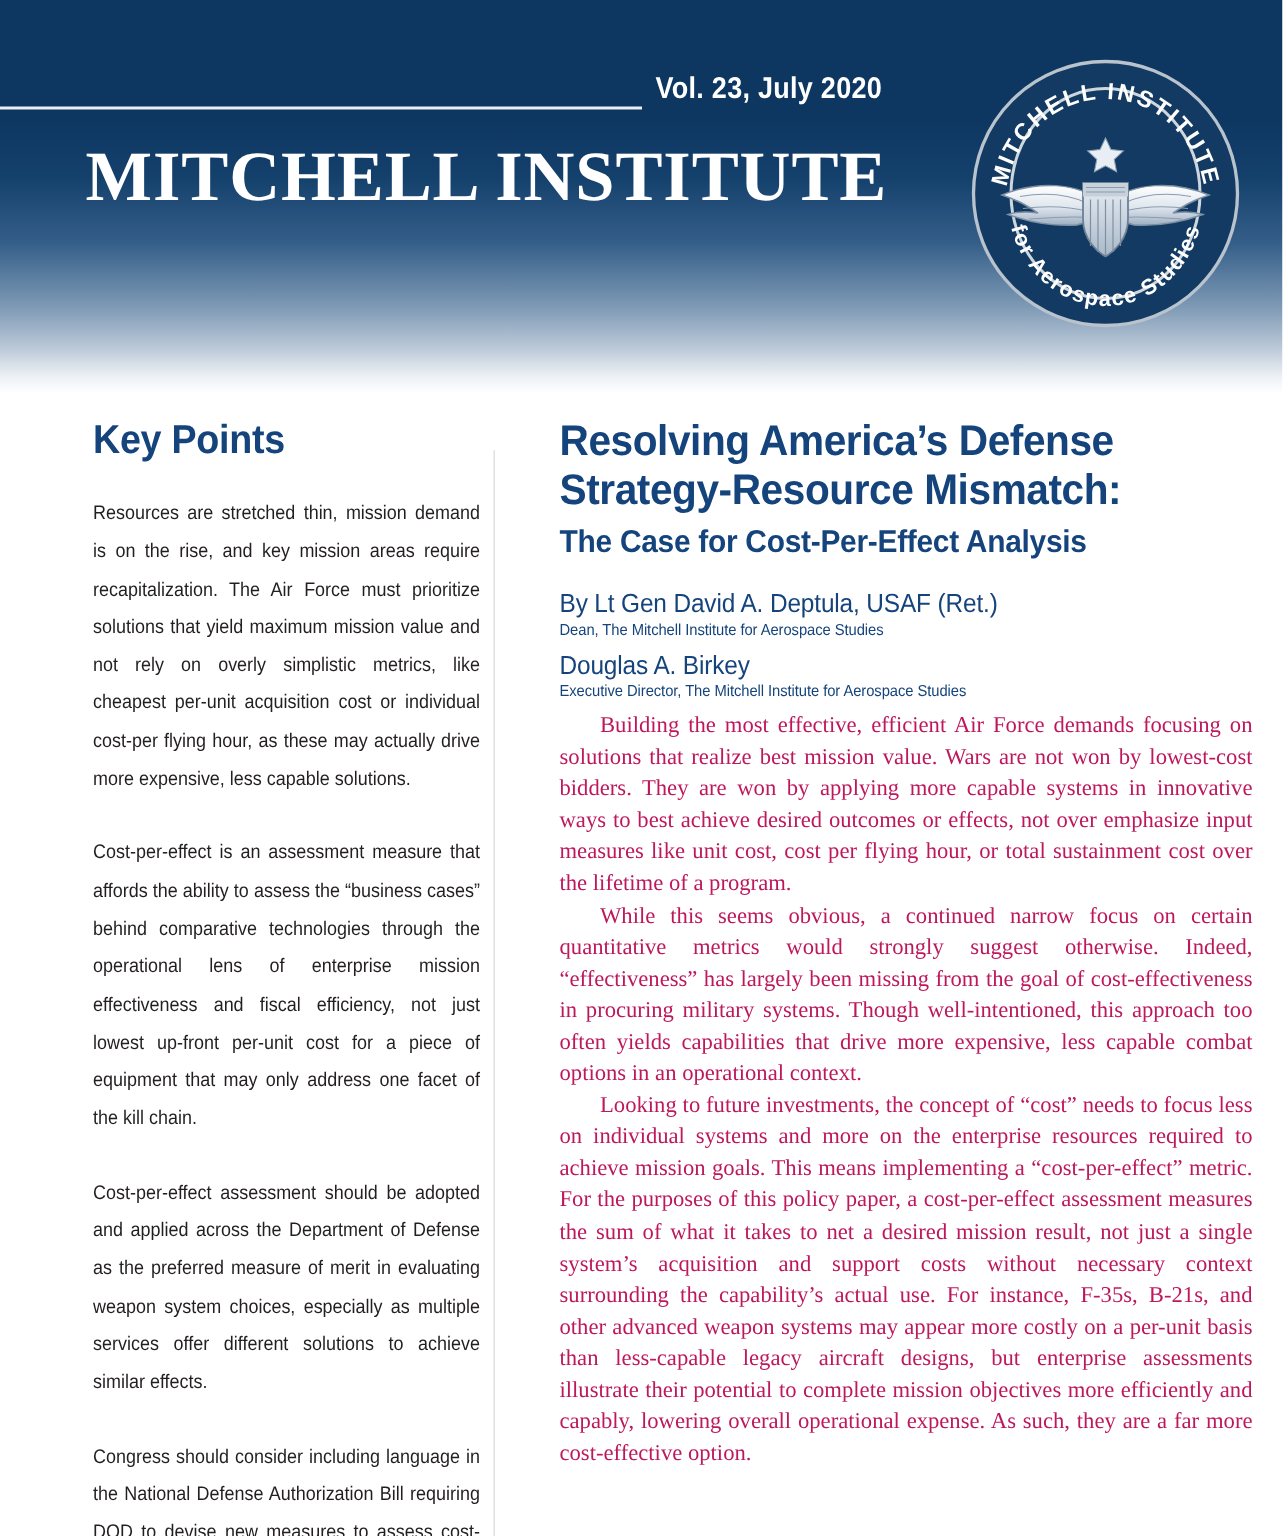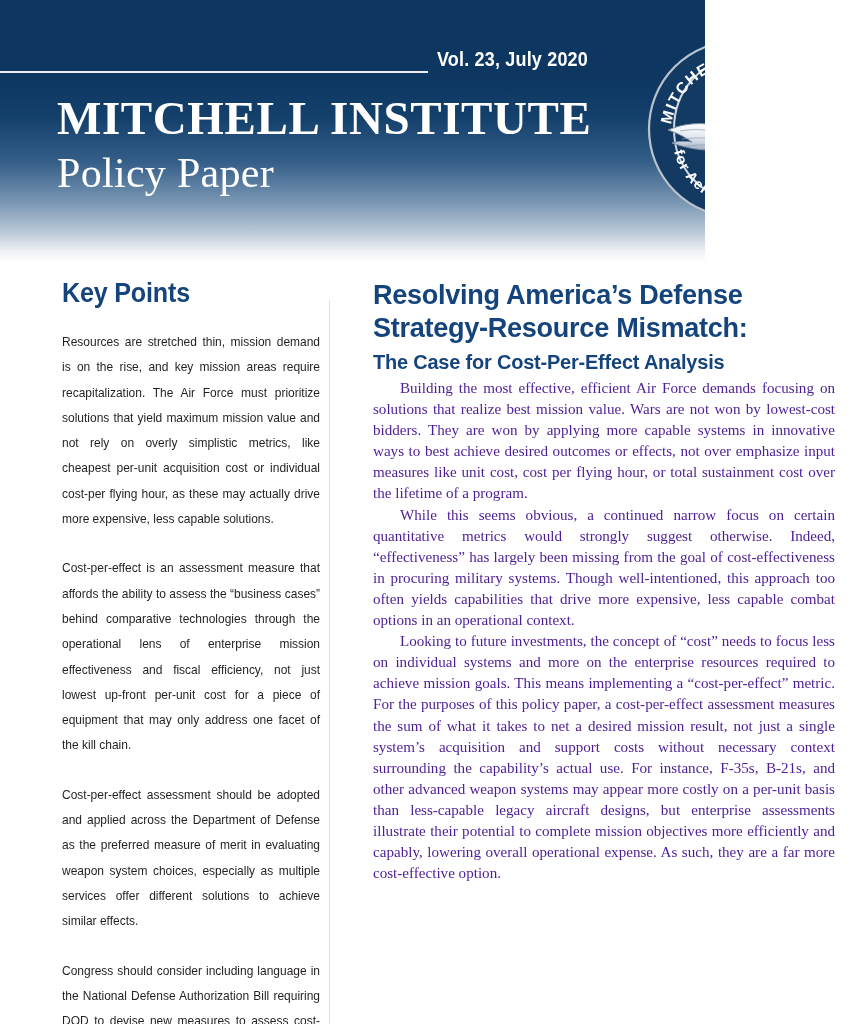--- a/index.html
+++ b/index.html
@@ -6,21 +6,21 @@
   html,body { width:855px; height:1024px; }
   body{
     background:#ffffff;
     font-family:"Liberation Sans", sans-serif;
     overflow:hidden;
     position:relative;
   }
 
   
   .masthead{
-    position:absolute; left:0; top:0; width:705px; height:262px;
+    position:absolute; left:0; top:0; width:855px; height:262px;
     background:linear-gradient(to bottom,
        #0d3761 0%, #0d3761 30%, #14406c 45%, #355f89 62%,
        #7d99b5 78%, #becbd9 89%, #eef1f5 96%, #ffffff 100%);
     overflow:hidden;
   }
   .vol-rule{
     position:absolute; left:0; top:71px; width:428px; height:2px;
     background:#ffffff; opacity:.92;
   }
   .vol-label{
@@ -112,39 +112,38 @@
     color:#8a8a8a; font-size:16.5px; font-weight:bold;
     letter-spacing:-.2px; float:left; line-height:20px;
     font-family:"Liberation Sans", sans-serif;
     transform:scaleX(.92); transform-origin:left center;
   }
   .abstract-head .rule{
     position:absolute; left:72px; right:0; top:17px;
     height:1px; background:#b9b9b9;
   }
   .abs-para{
-    color:#4c1d95; font-family:"Liberation Serif", serif;
+    color:#be185d; font-family:"Liberation Serif", serif;
     font-size:15.1px; line-height:21.1px;
     text-align:justify; text-justify:inter-word;
     text-indent:27px;
   }
   .abs-para:first-of-type{ margin-top:3px; }
 </style>
 </head>
 <body>
 
 <div class="masthead">
 
   <div class="vol-rule"></div>
 
   <div class="vol-label">Vol. 23, July 2020</div>
 
   <div class="brand-title">MITCHELL INSTITUTE</div>
 
-  <div class="brand-sub">Policy Paper</div>
 
   <div class="seal">
     <svg viewBox="0 0 182 182" xmlns="http://www.w3.org/2000/svg">
       <defs>
         <path id="arcTop" d="M 24,100 A 67,72 0 0 1 158,100"></path>
         <path id="arcBot" d="M 26,96 A 65,70 0 0 0 156,96"></path>
         <linearGradient id="wingGrad" x1="0" y1="0" x2="0" y2="1">
           <stop offset="0%" stop-color="#ffffff"></stop>
           <stop offset="55%" stop-color="#dfe6ee"></stop>
           <stop offset="100%" stop-color="#9fb0c2"></stop>
@@ -215,18 +214,24 @@
   <div class="kp-para">Cost-per-effect assessment should be adopted and applied across the Department of Defense as the preferred measure of merit in evaluating weapon system choices, especially as multiple services offer different solutions to achieve similar effects.</div>
   <div class="kp-para">Congress should consider including language in the National Defense Authorization Bill requiring DOD to devise new measures to assess cost-per-effect for key mission areas, then implement such evaluations in the future force development process.</div>
 </div>
 
 <div class="main">
 
   <div class="doc-title">Resolving America’s Defense Strategy-Resource Mismatch:</div>
 
   <div class="doc-subtitle">The Case for Cost-Per-Effect Analysis</div>
 
+  <div class="author-block">
+    <div class="author-name">By Lt Gen David A. Deptula, USAF (Ret.)</div>
+    <div class="author-role">Dean, The Mitchell Institute for Aerospace Studies</div>
+    <div class="author-name">Douglas A. Birkey</div>
+    <div class="author-role">Executive Director, The Mitchell Institute for Aerospace Studies</div>
+  </div>
 
 
   <p class="abs-para">Building the most effective, efficient Air Force demands focusing on solutions that realize best mission value. Wars are not won by lowest-cost bidders. They are won by applying more capable systems in innovative ways to best achieve desired outcomes or effects, not over emphasize input measures like unit cost, cost per flying hour, or total sustainment cost over the lifetime of a program.</p>
   <p class="abs-para">While this seems obvious, a continued narrow focus on certain quantitative metrics would strongly suggest otherwise. Indeed, “effectiveness” has largely been missing from the goal of cost-effectiveness in procuring military systems. Though well-intentioned, this approach too often yields capabilities that drive more expensive, less capable combat options in an operational context.</p>
   <p class="abs-para">Looking to future investments, the concept of “cost” needs to focus less on individual systems and more on the enterprise resources required to achieve mission goals. This means implementing a “cost-per-effect” metric. For the purposes of this policy paper, a cost-per-effect assessment measures the sum of what it takes to net a desired mission result, not just a single system’s acquisition and support costs without necessary context surrounding the capability’s actual use. For instance, F-35s, B-21s, and other advanced weapon systems may appear more costly on a per-unit basis than less-capable legacy aircraft designs, but enterprise assessments illustrate their potential to complete mission objectives more efficiently and capably, lowering overall operational expense. As such, they are a far more cost-effective option.</p>
 </div>
 
 </body></html>

